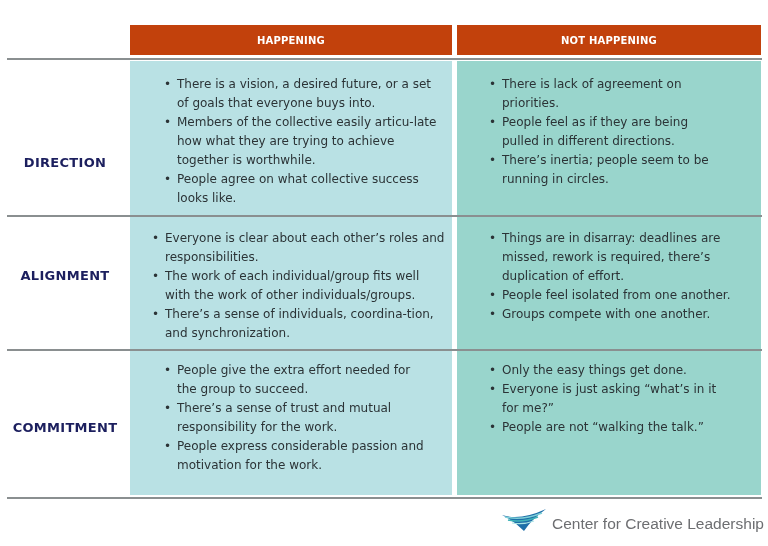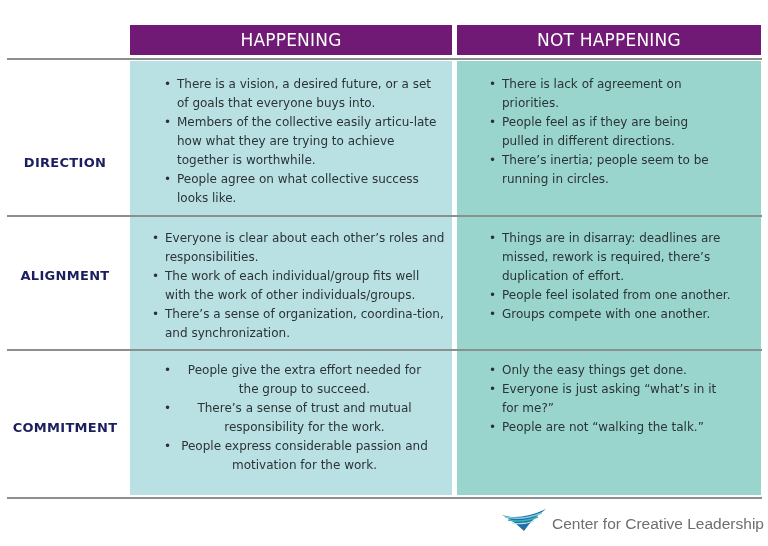--- a/index.html
+++ b/index.html
@@ -1,19 +1,19 @@
 <!DOCTYPE html>
 <html><head>
 <meta charset="utf-8">
 <style>
   html, body { margin: 0; padding: 0; background: #ffffff; }
   body { width: 768px; height: 546px; position: relative; overflow: hidden;
          font-family: "DejaVu Sans", sans-serif; }
-  .hdr { position: absolute; top: 25px; height: 30px; background: #701a75;
-         color: #ffffff; font-weight: normal; font-size: 17px;
+  .hdr { position: absolute; top: 25px; height: 30px; background: #c2410c;
+         color: #ffffff; font-weight: bold; font-size: 10px;
          display: flex; align-items: center; justify-content: center; letter-spacing: 0.2px; }
   .hline { position: absolute; left: 7px; width: 755px; height: 2px; background: #8a8f90; }
   .cell { position: absolute; box-sizing: border-box; }
   .cell.happening { background: #b9e1e4; }
   .cell.not { background: #99d5cc; }
   .rowlabel { position: absolute; left: 0; width: 130px; text-align: center;
               color: #1c1f5e; font-weight: bold; font-size: 13px; letter-spacing: 0.3px; }
   ul { margin: 0; padding: 0; list-style: none; }
   li { position: relative; padding-left: 13px; font-size: 12px; line-height: 19px; color: #2b3336; }
   li::before { content: "\2022"; position: absolute; left: 0; top: 0; color: #2b3336; }
@@ -45,33 +45,33 @@
     <li>People feel as if they are being pulled in different directions.</li>
     <li>There’s inertia; people seem to be running in circles.</li>
   </ul>
 </div>
 
 <div class="rowlabel" style="top:268px;">ALIGNMENT</div>
 <div class="cell happening" style="left:130px;top:217px;width:322px;height:132px;padding:12px 6px 0 22px;">
   <ul>
     <li>Everyone is clear about each other’s roles and responsibilities.</li>
     <li>The work of each individual/group fits well with the work of other individuals/groups.</li>
-    <li>There’s a sense of organization, coordina-tion, and synchronization.</li>
+    <li>There’s a sense of individuals, coordina-tion, and synchronization.</li>
   </ul>
 </div>
 <div class="cell not" style="left:457px;top:217px;width:304px;height:132px;padding:12px 8px 0 32px;">
   <ul>
     <li>Things are in disarray: deadlines are missed, rework is required, there’s duplication of effort.</li>
     <li>People feel isolated from one another.</li>
     <li>Groups compete with one another.</li>
   </ul>
 </div>
 
 <div class="rowlabel" style="top:420px;">COMMITMENT</div>
-<div class="cell happening" style="left:130px;top:351px;width:322px;height:144px;padding:10px 20px 0 34px;text-align:center;">
+<div class="cell happening" style="left:130px;top:351px;width:322px;height:144px;padding:10px 20px 0 34px;">
   <ul>
     <li>People give the extra effort needed for the group to succeed.</li>
     <li>There’s a sense of trust and mutual responsibility for the work.</li>
     <li>People express considerable passion and motivation for the work.</li>
   </ul>
 </div>
 <div class="cell not" style="left:457px;top:351px;width:304px;height:144px;padding:10px 40px 0 32px;">
   <ul>
     <li>Only the easy things get done.</li>
     <li>Everyone is just asking “what’s in it for me?”</li>

